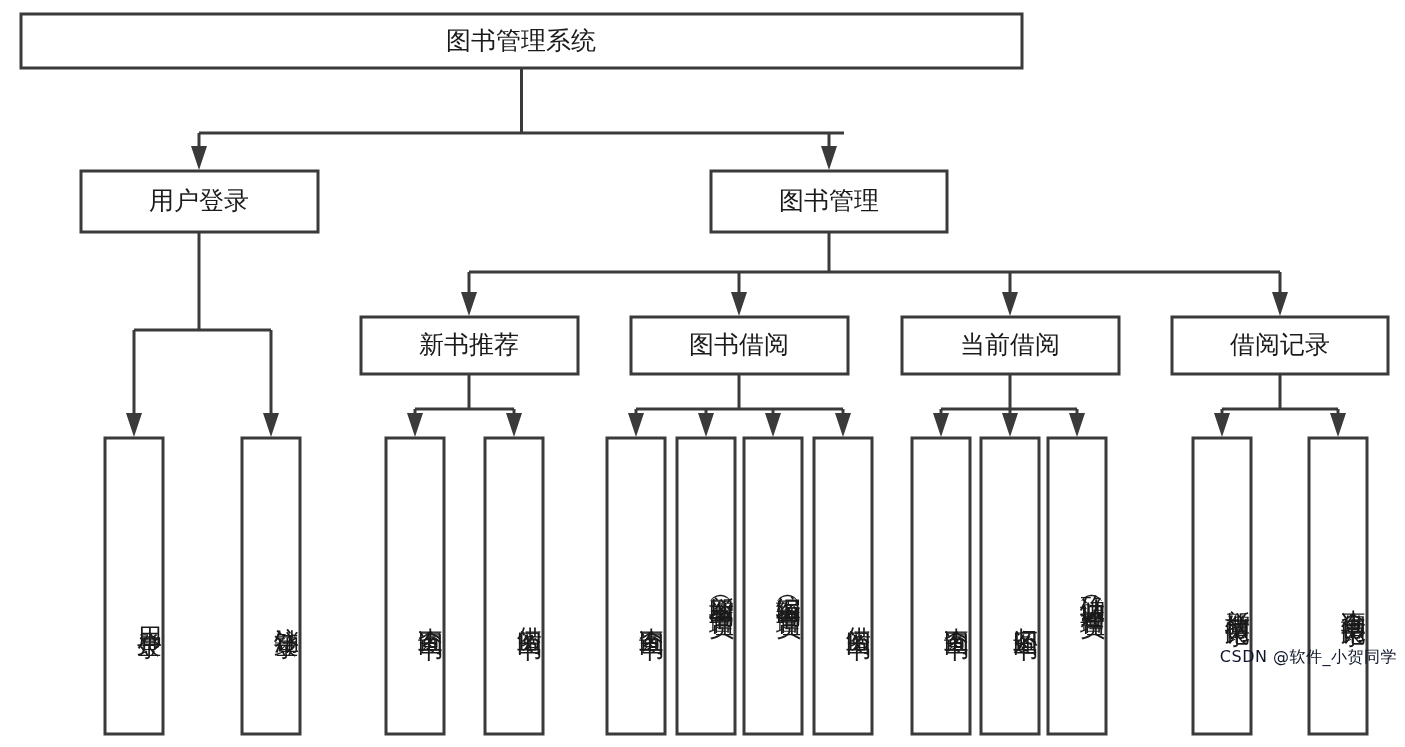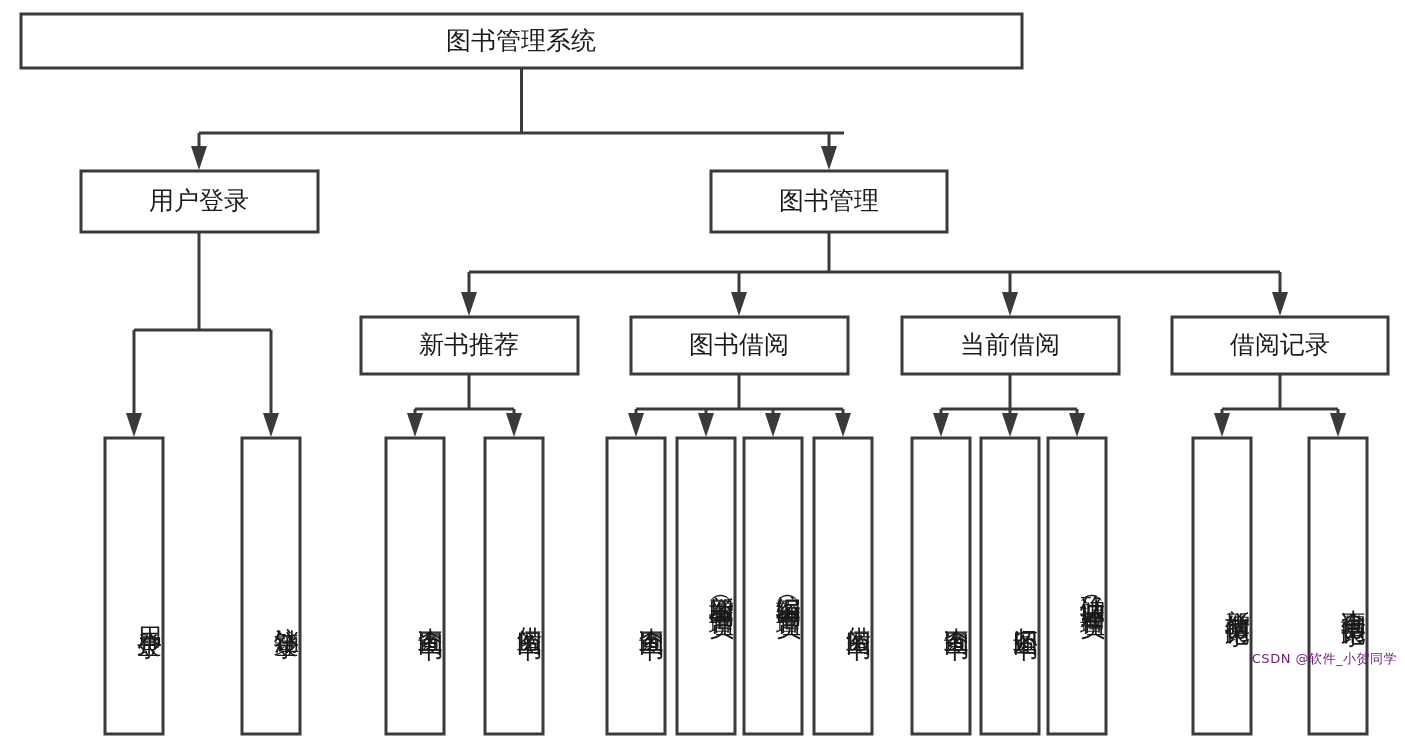--- a/index.html
+++ b/index.html
@@ -61,22 +61,22 @@
     align-items: flex-start;
     justify-content: center;
     white-space: nowrap;
     pointer-events: none;
   }
   .watermark {
     position: absolute;
     right: 8px;
     bottom: 4px;
     font-family: "DejaVu Sans", "Liberation Sans", sans-serif;
-    font-size: 13px;
-    color: #701a75;
+    font-size: 16px;
+    color: #0f172a;
     white-space: nowrap;
     letter-spacing: 0.5px;
   }
 </style>
 </head>
 <body>
 
 <div id="diagram-root">
 
   <svg class="diagram-canvas" viewBox="0 0 1405 747" xmlns="http://www.w3.org/2000/svg">

